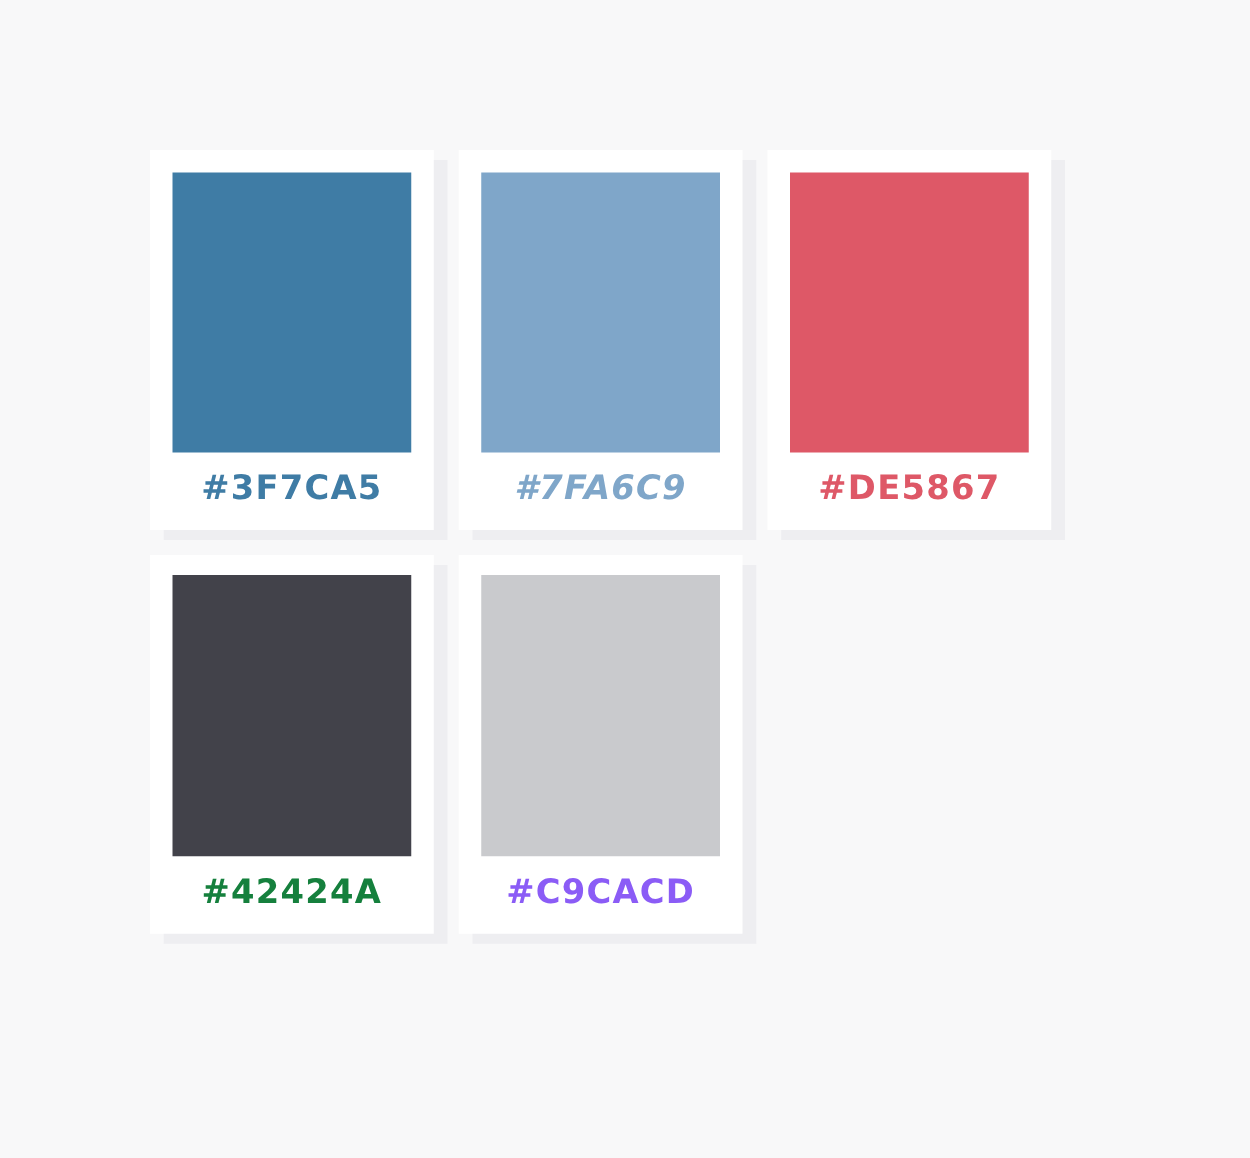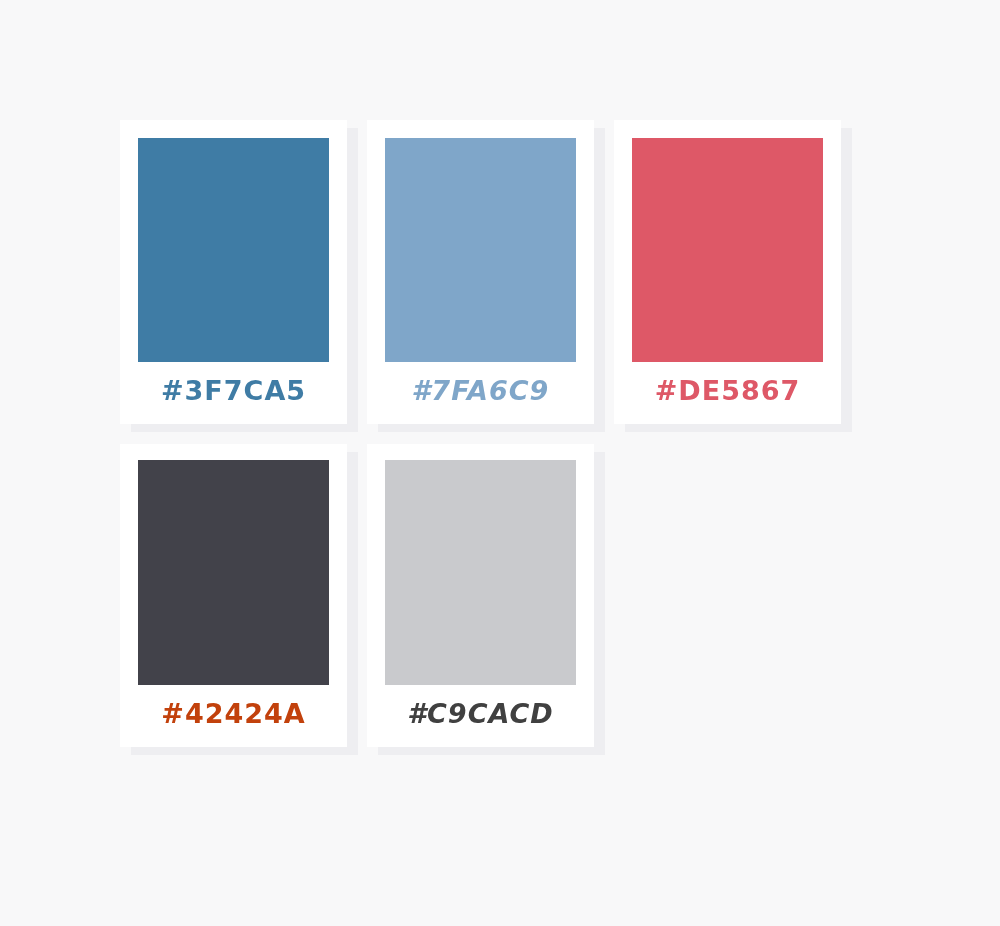--- a/index.html
+++ b/index.html
@@ -86,22 +86,22 @@
     <div class="swatch-label" style="color: rgb(127, 166, 201); font-style: italic;">#7FA6C9</div>
   </div>
 
   <div class="swatch-card row-top">
     <div class="swatch-chip" style="background-color: rgb(222, 88, 103);"></div>
     <div class="swatch-label" style="color: rgb(222, 88, 103); text-align: right;">#DE5867</div>
   </div>
 
   <div class="swatch-card row-bottom">
     <div class="swatch-chip" style="background-color: rgb(66, 66, 74);"></div>
-    <div class="swatch-label" style="color: #c2410c;">#42424A</div>
+    <div class="swatch-label" style="color: #15803d;">#42424A</div>
   </div>
 
 
   <div class="swatch-card row-bottom">
     <div class="swatch-chip" style="background-color: rgb(201, 202, 205);"></div>
-    <div class="swatch-label" style="color: #404040; font-style: italic;">#C9CACD</div>
+    <div class="swatch-label" style="color: #8b5cf6;">#C9CACD</div>
   </div>
 
 </div>
 
 </body></html>

